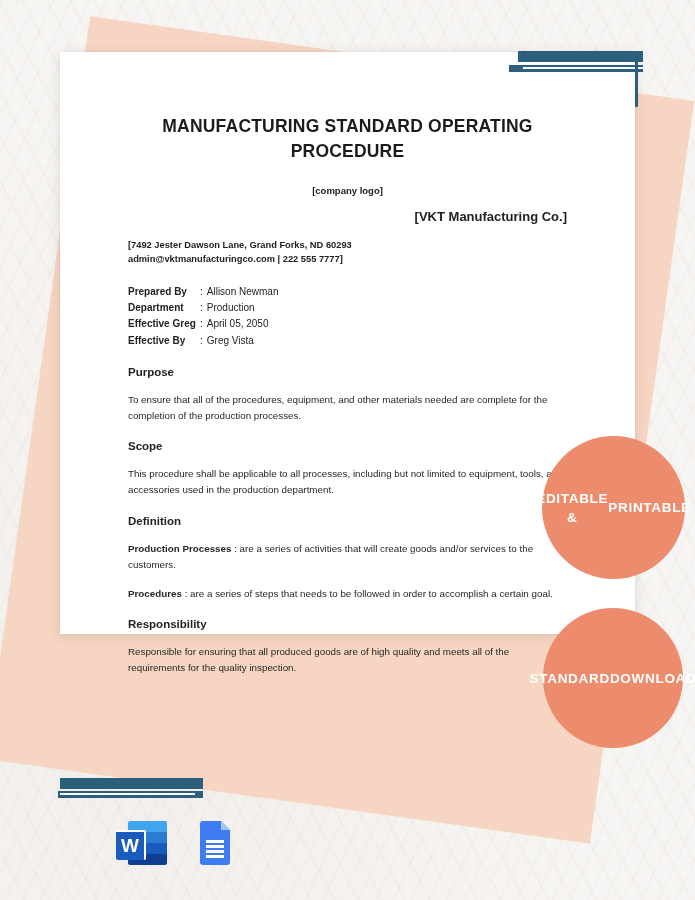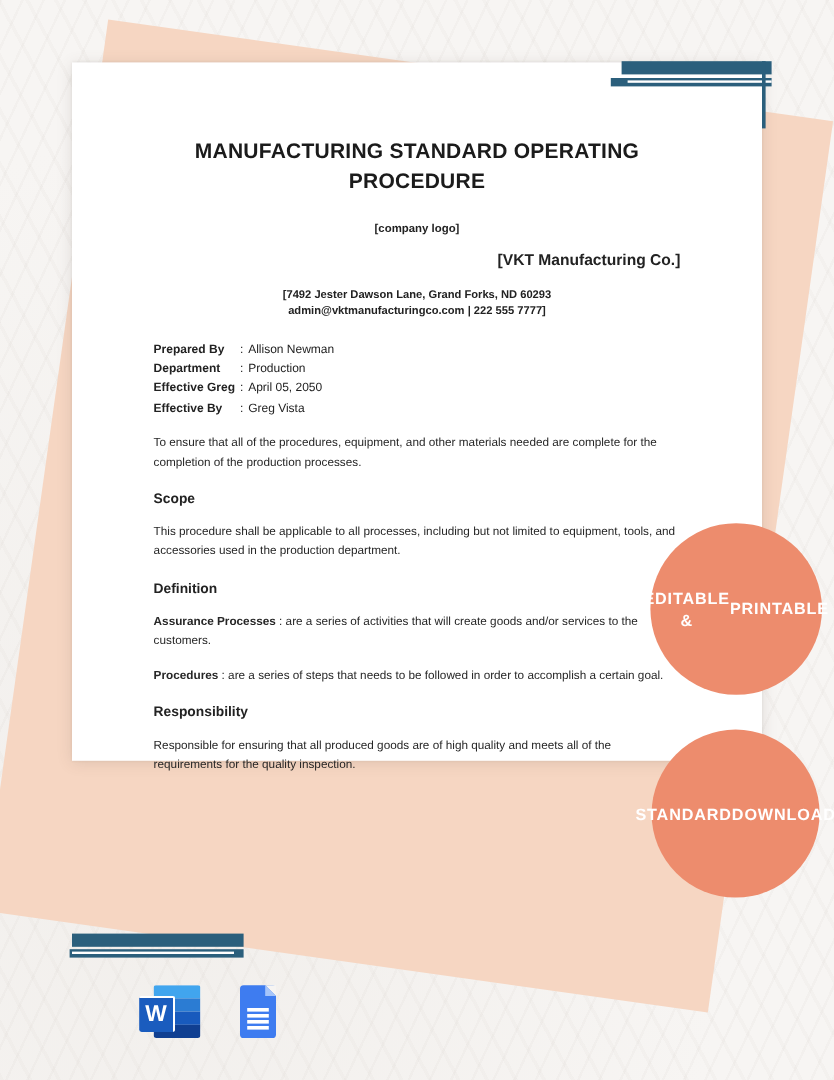--- a/index.html
+++ b/index.html
@@ -28,21 +28,21 @@
     box-shadow:0 2px 12px rgba(100,90,80,0.16), 0 0 2px rgba(100,90,80,0.10);
   }
   .doc-content { padding:62px 68px 0; color:#222; }
 
   .doc-title {
     font-size:17.5px; line-height:25px; font-weight:bold; text-align:center;
     color:#1b1b1b; letter-spacing:0.2px;
   }
   .logo-line  { margin-top:20px; text-align:center; font-size:9.5px; font-weight:bold; line-height:13px; }
   .company    { margin-top:11px; text-align:right; font-size:13px;  font-weight:bold; line-height:17px; }
-  .address    { margin-top:14px; text-align:center; font-size:9.3px; font-weight:bold; line-height:13.5px; }
+  .address    { margin-top:14px; font-size:9.3px; font-weight:bold; line-height:13.5px; }
 
   .meta { margin-top:18px; font-size:10px; line-height:16.2px; }
   .meta-label { display:inline-block; width:72px; font-weight:bold; }
   .meta-value { margin-left:4px; }
 
   .doc-h  { font-size:11.5px; line-height:14px; font-weight:bold; margin-top:16px; }
   .doc-sub{ font-size:10px;   line-height:13px; font-weight:bold; margin-top:15px; }
   .doc-p  { font-size:9.8px;  line-height:15.8px; margin-top:13px; color:#262626; }
   .doc-p .term { font-weight:bold; }
 
@@ -119,31 +119,32 @@
         </div>
         <div class="meta-row">
           <span class="meta-label">Effective Greg</span><span class="meta-sep">:</span><span class="meta-value">April 05, 2050</span>
         </div>
         <div class="meta-row">
           <span class="meta-label">Effective By</span><span class="meta-sep">:</span><span class="meta-value">Greg Vista</span>
         </div>
       </div>
 
       <div class="section">
+        <h3 class="doc-h">Purpose</h3>
         <p class="doc-p"><span class="term"></span><span>To ensure that all of the procedures, equipment, and other materials needed are complete for the completion of the production processes.</span></p>
       </div>
 
       <div class="section">
         <h3 class="doc-h">Scope</h3>
         <p class="doc-p"><span class="term"></span><span>This procedure shall be applicable to all processes, including but not limited to equipment, tools, and accessories used in the production department.</span></p>
       </div>
 
       <div class="section">
         <h3 class="doc-h">Definition</h3>
-        <p class="doc-p"><span class="term">Assurance Processes</span><span> : are a series of activities that will create goods and/or services to the customers.</span></p>
+        <p class="doc-p"><span class="term">Production Processes</span><span> : are a series of activities that will create goods and/or services to the customers.</span></p>
         <p class="doc-p"><span class="term">Procedures</span><span> : are a series of steps that needs to be followed in order to accomplish a certain goal.</span></p>
       </div>
 
       <div class="section">
         <h3 class="doc-h">Responsibility</h3>
         <p class="doc-p"><span class="term"></span><span>Responsible for ensuring that all produced goods are of high quality and meets all of the requirements for the quality inspection.</span></p>
       </div>
 
     </div>
   </div>

